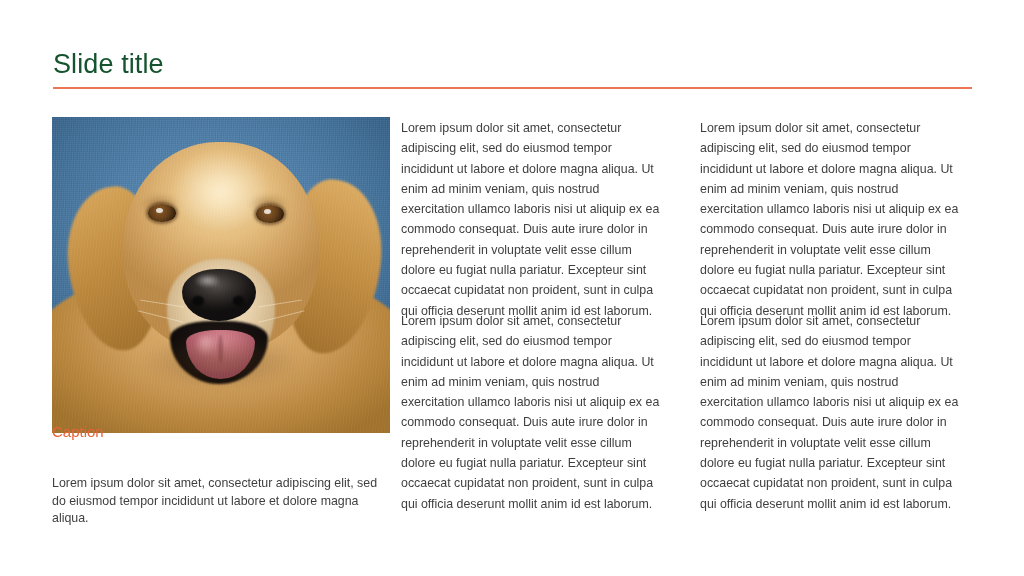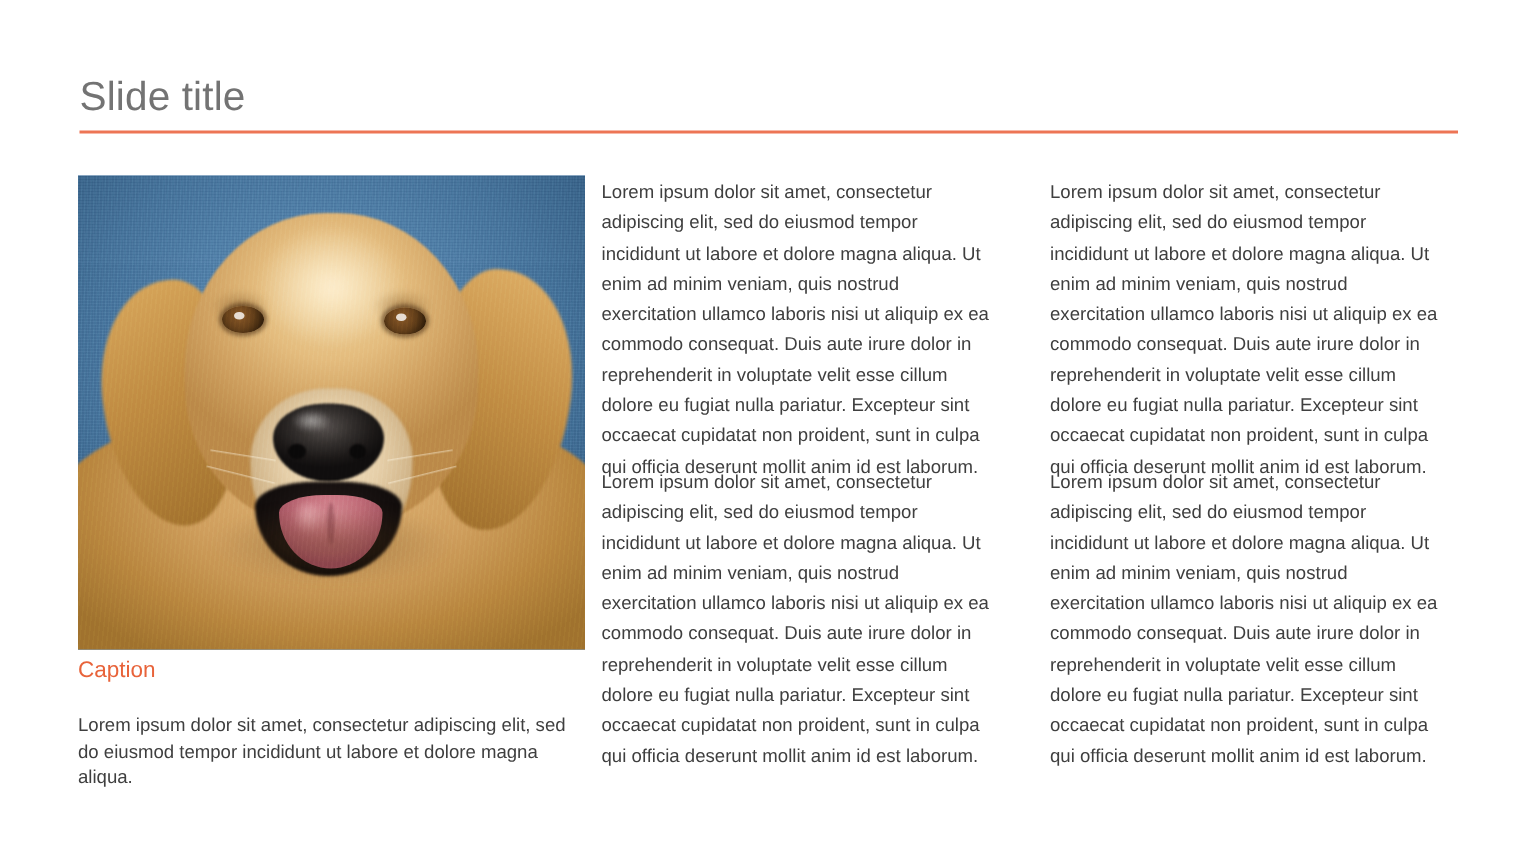--- a/index.html
+++ b/index.html
@@ -25,21 +25,21 @@
   
   .title-block {
     position: absolute;
     left: 53px;
     top: 48px;
     width: 920px;
   }
   .slide-title {
     font-size: 27px;
     font-weight: 400;
-    color: #737373;
+    color: #14532d;
     letter-spacing: 0.1px;
     line-height: 32px;
     margin: 0;
     white-space: nowrap;
   }
   .title-rule {
     position: absolute;
     left: 53px;
     top: 87px;
     width: 919px;
@@ -282,21 +282,21 @@
     background:
       repeating-linear-gradient(96deg, rgba(255,232,188,.07) 0 1px, rgba(120,80,30,.06) 1px 3px);
     mix-blend-mode: overlay;
     opacity: .6;
   }
 
   
   .caption {
     position: absolute;
     left: 52px;
-    top: 437px;
+    top: 422px;
     font-size: 15px;
     color: #E8633A;
     line-height: 20px;
   }
   .caption-body {
     position: absolute;
     left: 52px;
     top: 475px;
     width: 330px;
     font-size: 12.4px;

